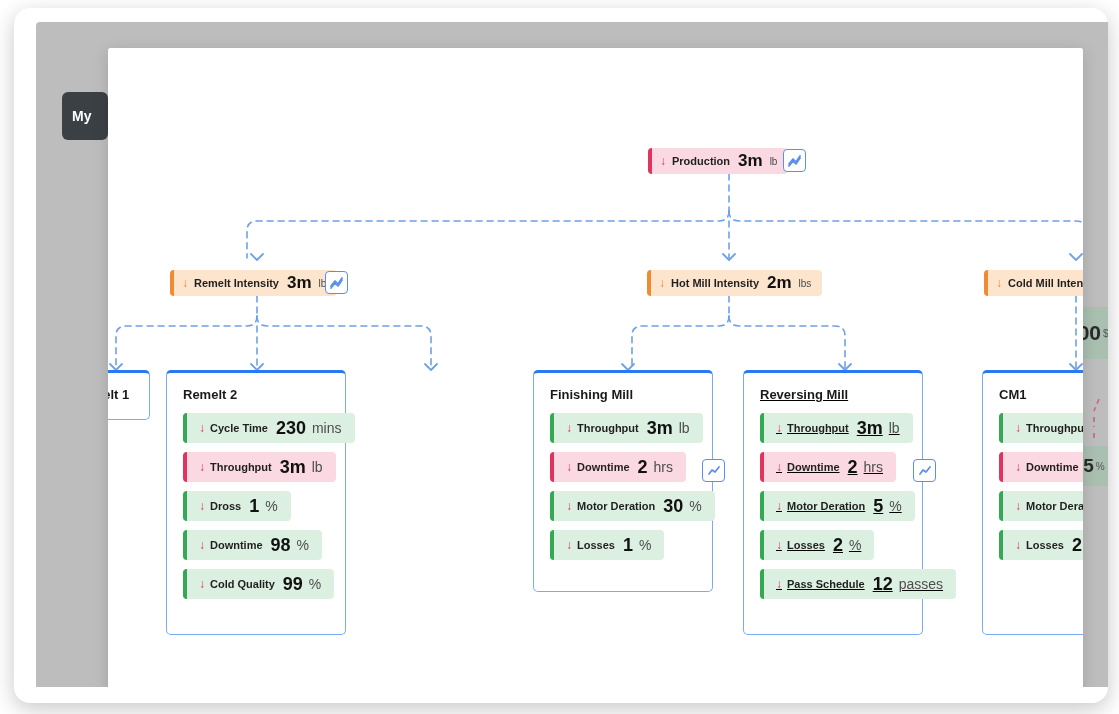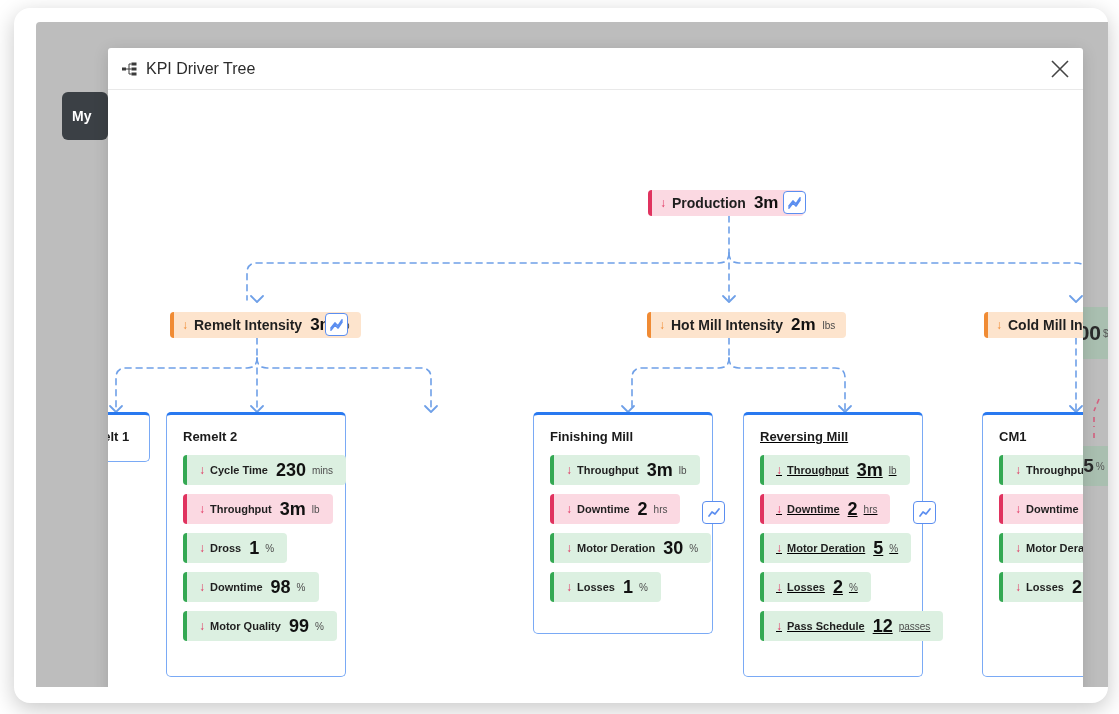--- a/index.html
+++ b/index.html
@@ -129,21 +129,21 @@
     content: "";
     position: absolute; left: 0; top: 0; bottom: 0;
     width: 4px; border-radius: 4px 0 0 4px;
   }
   .kpinode.red  { background: #fbd9e2; }
   .kpinode.red::before  { background: #e0335f; }
   .kpinode.orange { background: #fde4cd; }
   .kpinode.orange::before { background: #f08b34; }
   .kpinode .arrow { color: #e0335f; font-size: 12px; line-height: 1; }
   .kpinode.orange .arrow { color: #f08b34; }
-  .kpinode .nlabel { font-size: 14px; font-weight: bold; color: #1f1f1f; }
+  .kpinode .nlabel { font-size: 11px; font-weight: bold; color: #1f1f1f; }
   .kpinode .nval { font-size: 17px; font-weight: bold; color: #111; margin-left: 2px; }
   .kpinode .nunit { font-size: 10px; color: #4a4a4a; font-weight: normal; margin-left: 1px; }
 
   
   .chartbtn {
     position: absolute;
     width: 23px; height: 23px;
     border: 1px solid #5b8ef0;
     border-radius: 4px;
     background: #fff;
@@ -179,21 +179,21 @@
     position: absolute; left: 0; top: 0; bottom: 0;
     width: 4px; border-radius: 4px 0 0 4px;
   }
   .metric.green { background: #dcf0e1; }
   .metric.green::before { background: #34a853; }
   .metric.red { background: #fbd9e2; }
   .metric.red::before { background: #e0335f; }
   .metric .arrow { color: #e0335f; font-size: 12px; line-height: 1; }
   .metric .mlabel { font-size: 11px; font-weight: bold; color: #1f1f1f; }
   .metric .mval { font-size: 18px; font-weight: bold; color: #111; margin-left: 3px; }
-  .metric .munit { font-size: 10px; color: #4d4d4d; font-weight: normal; margin-left: 1px; }
+  .metric .munit { font-size: 14px; color: #4d4d4d; font-weight: normal; margin-left: 1px; }
 </style>
 </head>
 <body>
 
 <div id="device-frame">
   <div id="device-inner">
 
     <div id="bg-app">
       <div id="bg-mybtn">My</div>
 
@@ -205,35 +205,20 @@
         <span>105</span>
         <span class="unit">%</span>
       </div>
       <svg id="bg-spark" viewBox="0 0 12 46">
         <path d="M9 2 L4 14 M4 20 L4 30 M4 36 L4 44" stroke="#d4607f" stroke-width="1.6" stroke-dasharray="5 4" fill="none"></path>
       </svg>
     </div>
 
     <div id="modal">
 
-      <div id="modal-header">
-        <div id="modal-title-wrap">
-          <svg id="tree-icon" viewBox="0 0 15 14">
-            <rect x="0" y="5.5" width="4" height="3" fill="#3b3b3b"></rect>
-            <rect x="9.5" y="0.5" width="5" height="3" fill="#3b3b3b"></rect>
-            <rect x="9.5" y="5.5" width="5" height="3" fill="#3b3b3b"></rect>
-            <rect x="9.5" y="10.5" width="5" height="3" fill="#3b3b3b"></rect>
-            <path d="M4 7 H7 M7 2 V12 M7 2 H9.5 M7 7 H9.5 M7 12 H9.5" stroke="#3b3b3b" stroke-width="1" fill="none"></path>
-          </svg>
-          <span id="modal-title">KPI Driver Tree</span>
-        </div>
-        <svg id="modal-close" viewBox="0 0 22 22">
-          <path d="M3 3 L19 19 M19 3 L3 19" stroke="#444" stroke-width="1.6" fill="none"></path>
-        </svg>
-      </div>
 
       <div id="canvas">
 
         <svg id="edges" viewBox="0 0 975 607">
           <g fill="none" stroke="#6fa0e8" stroke-width="1.6" stroke-dasharray="6 5" stroke-linecap="round">
 
             <path d="M621 126 V163"></path>
 
             <path d="M621 163 q0 10 -10 10 H149 q-10 0 -10 10 V210"></path>
 
@@ -330,21 +315,21 @@
               <span class="munit">%</span>
             </div>
             <div class="metric green">
               <span class="arrow">↓</span>
               <span class="mlabel">Downtime</span>
               <span class="mval">98</span>
               <span class="munit">%</span>
             </div>
             <div class="metric green">
               <span class="arrow">↓</span>
-              <span class="mlabel">Motor Quality</span>
+              <span class="mlabel">Cold Quality</span>
               <span class="mval">99</span>
               <span class="munit">%</span>
             </div>
           </div>
         </div>
 
 
         <div class="card" style="left:425px; top:322px; width:180px; height:222px;">
           <div class="card-title">Finishing Mill</div>
           <div class="metrics">

